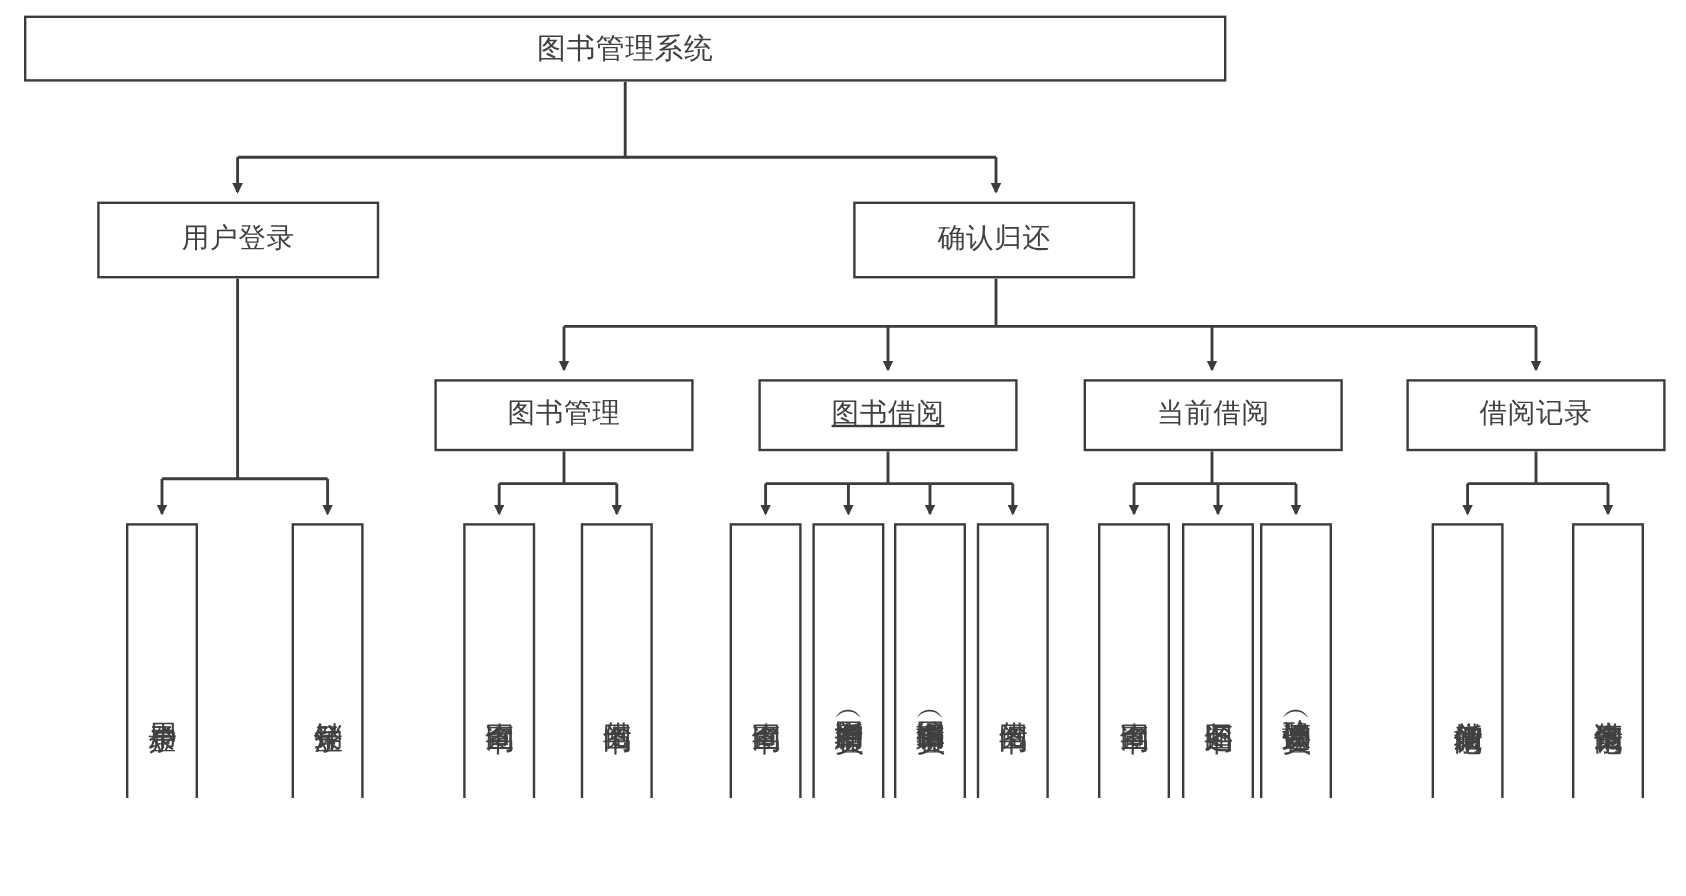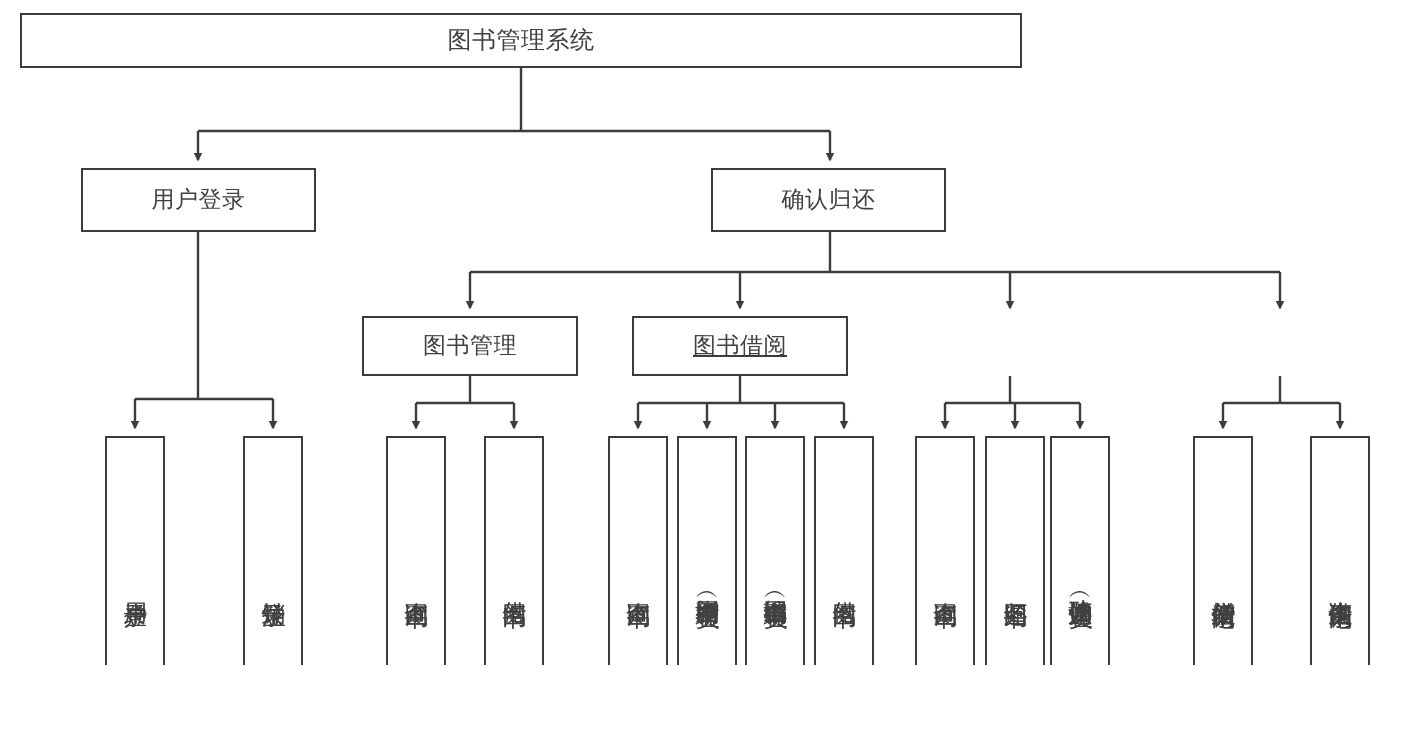--- a/index.html
+++ b/index.html
@@ -141,20 +141,26 @@
   <div class="node horiz" style="left:711px; top:168px; width:235px; height:64px;">
     <span class="node-label">确认归还</span>
   </div>
 
   <div class="node horiz" style="left:362px; top:316px; width:216px; height:60px;">
     <span class="node-label">图书管理</span>
   </div>
   <div class="node horiz" style="left:632px; top:316px; width:216px; height:60px;text-decoration:underline;">
     <span class="node-label">图书借阅</span>
   </div>
+  <div class="node horiz" style="left:903px; top:316px; width:216px; height:60px;">
+    <span class="node-label">当前借阅</span>
+  </div>
+  <div class="node horiz" style="left:1172px; top:316px; width:216px; height:60px;">
+    <span class="node-label">借阅记录</span>
+  </div>
 
   <div class="node vert" style="left:105px; top:436px; width:60px; height:297px;">
     <span class="node-label">用户登录</span>
   </div>
   <div class="node vert" style="left:243px; top:436px; width:60px; height:297px;">
     <span class="node-label">注销登录</span>
   </div>
 
   <div class="node vert" style="left:386px; top:436px; width:60px; height:297px;">
     <span class="node-label">查询图书</span>

